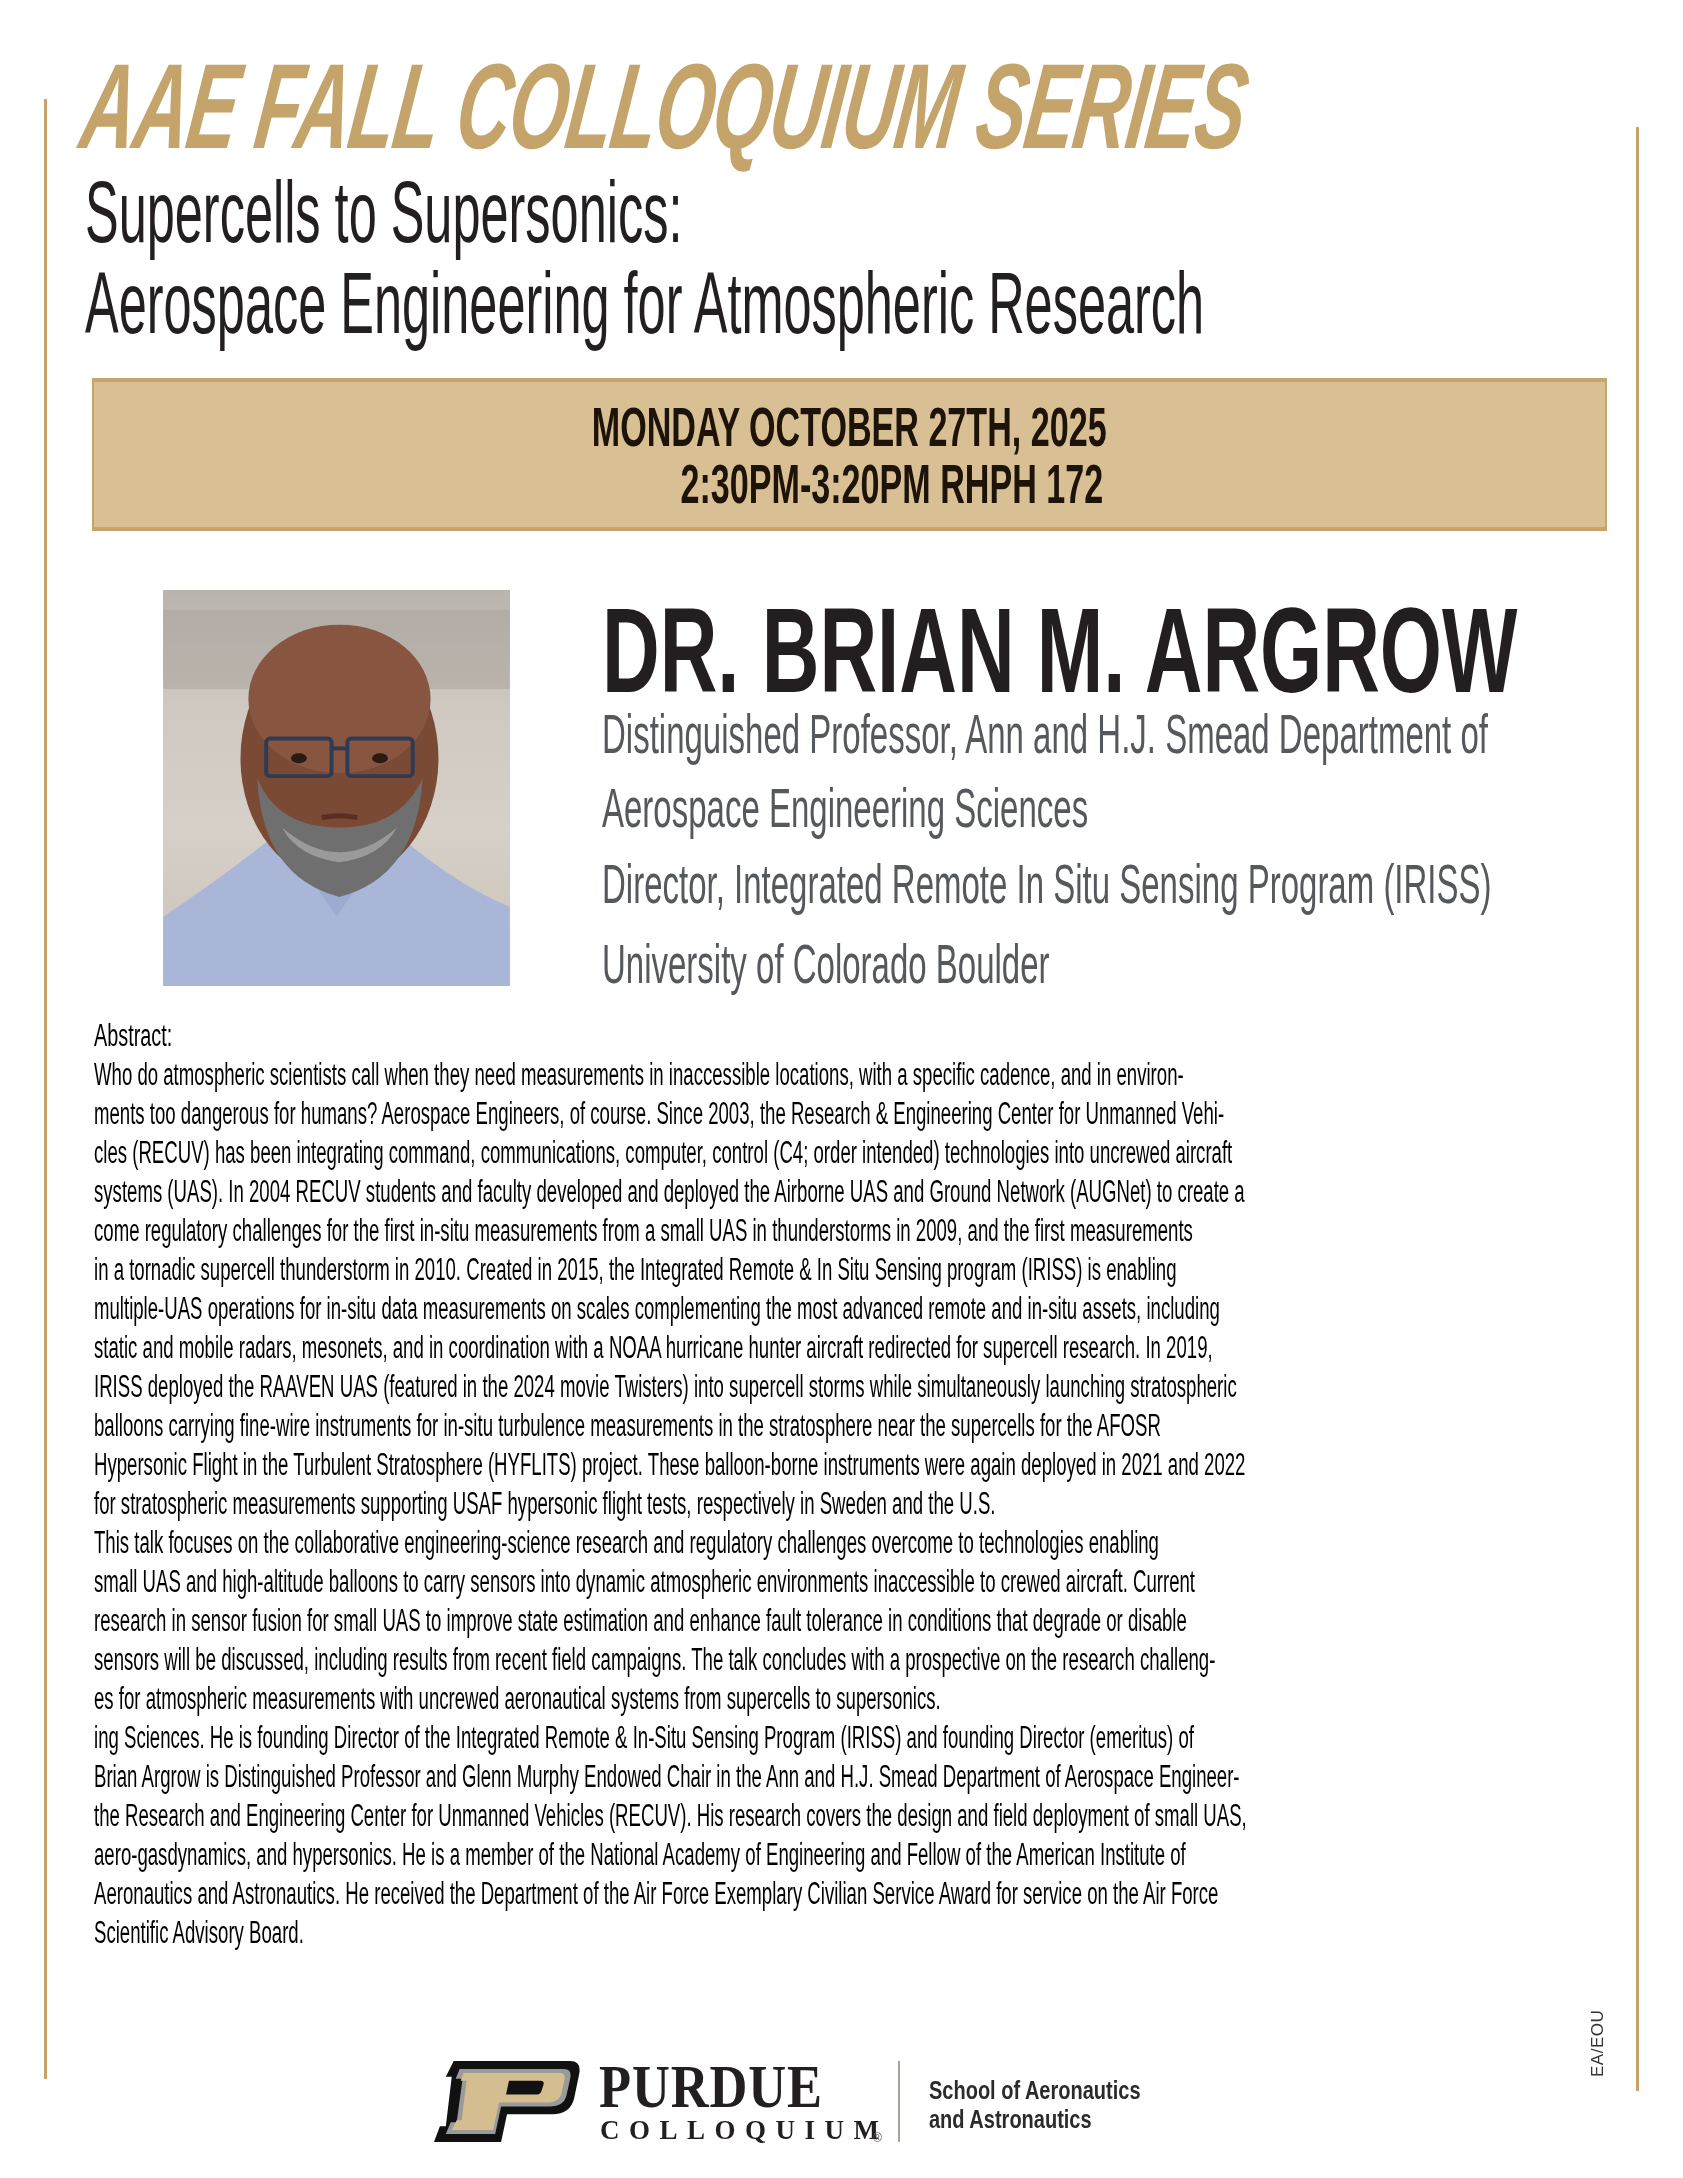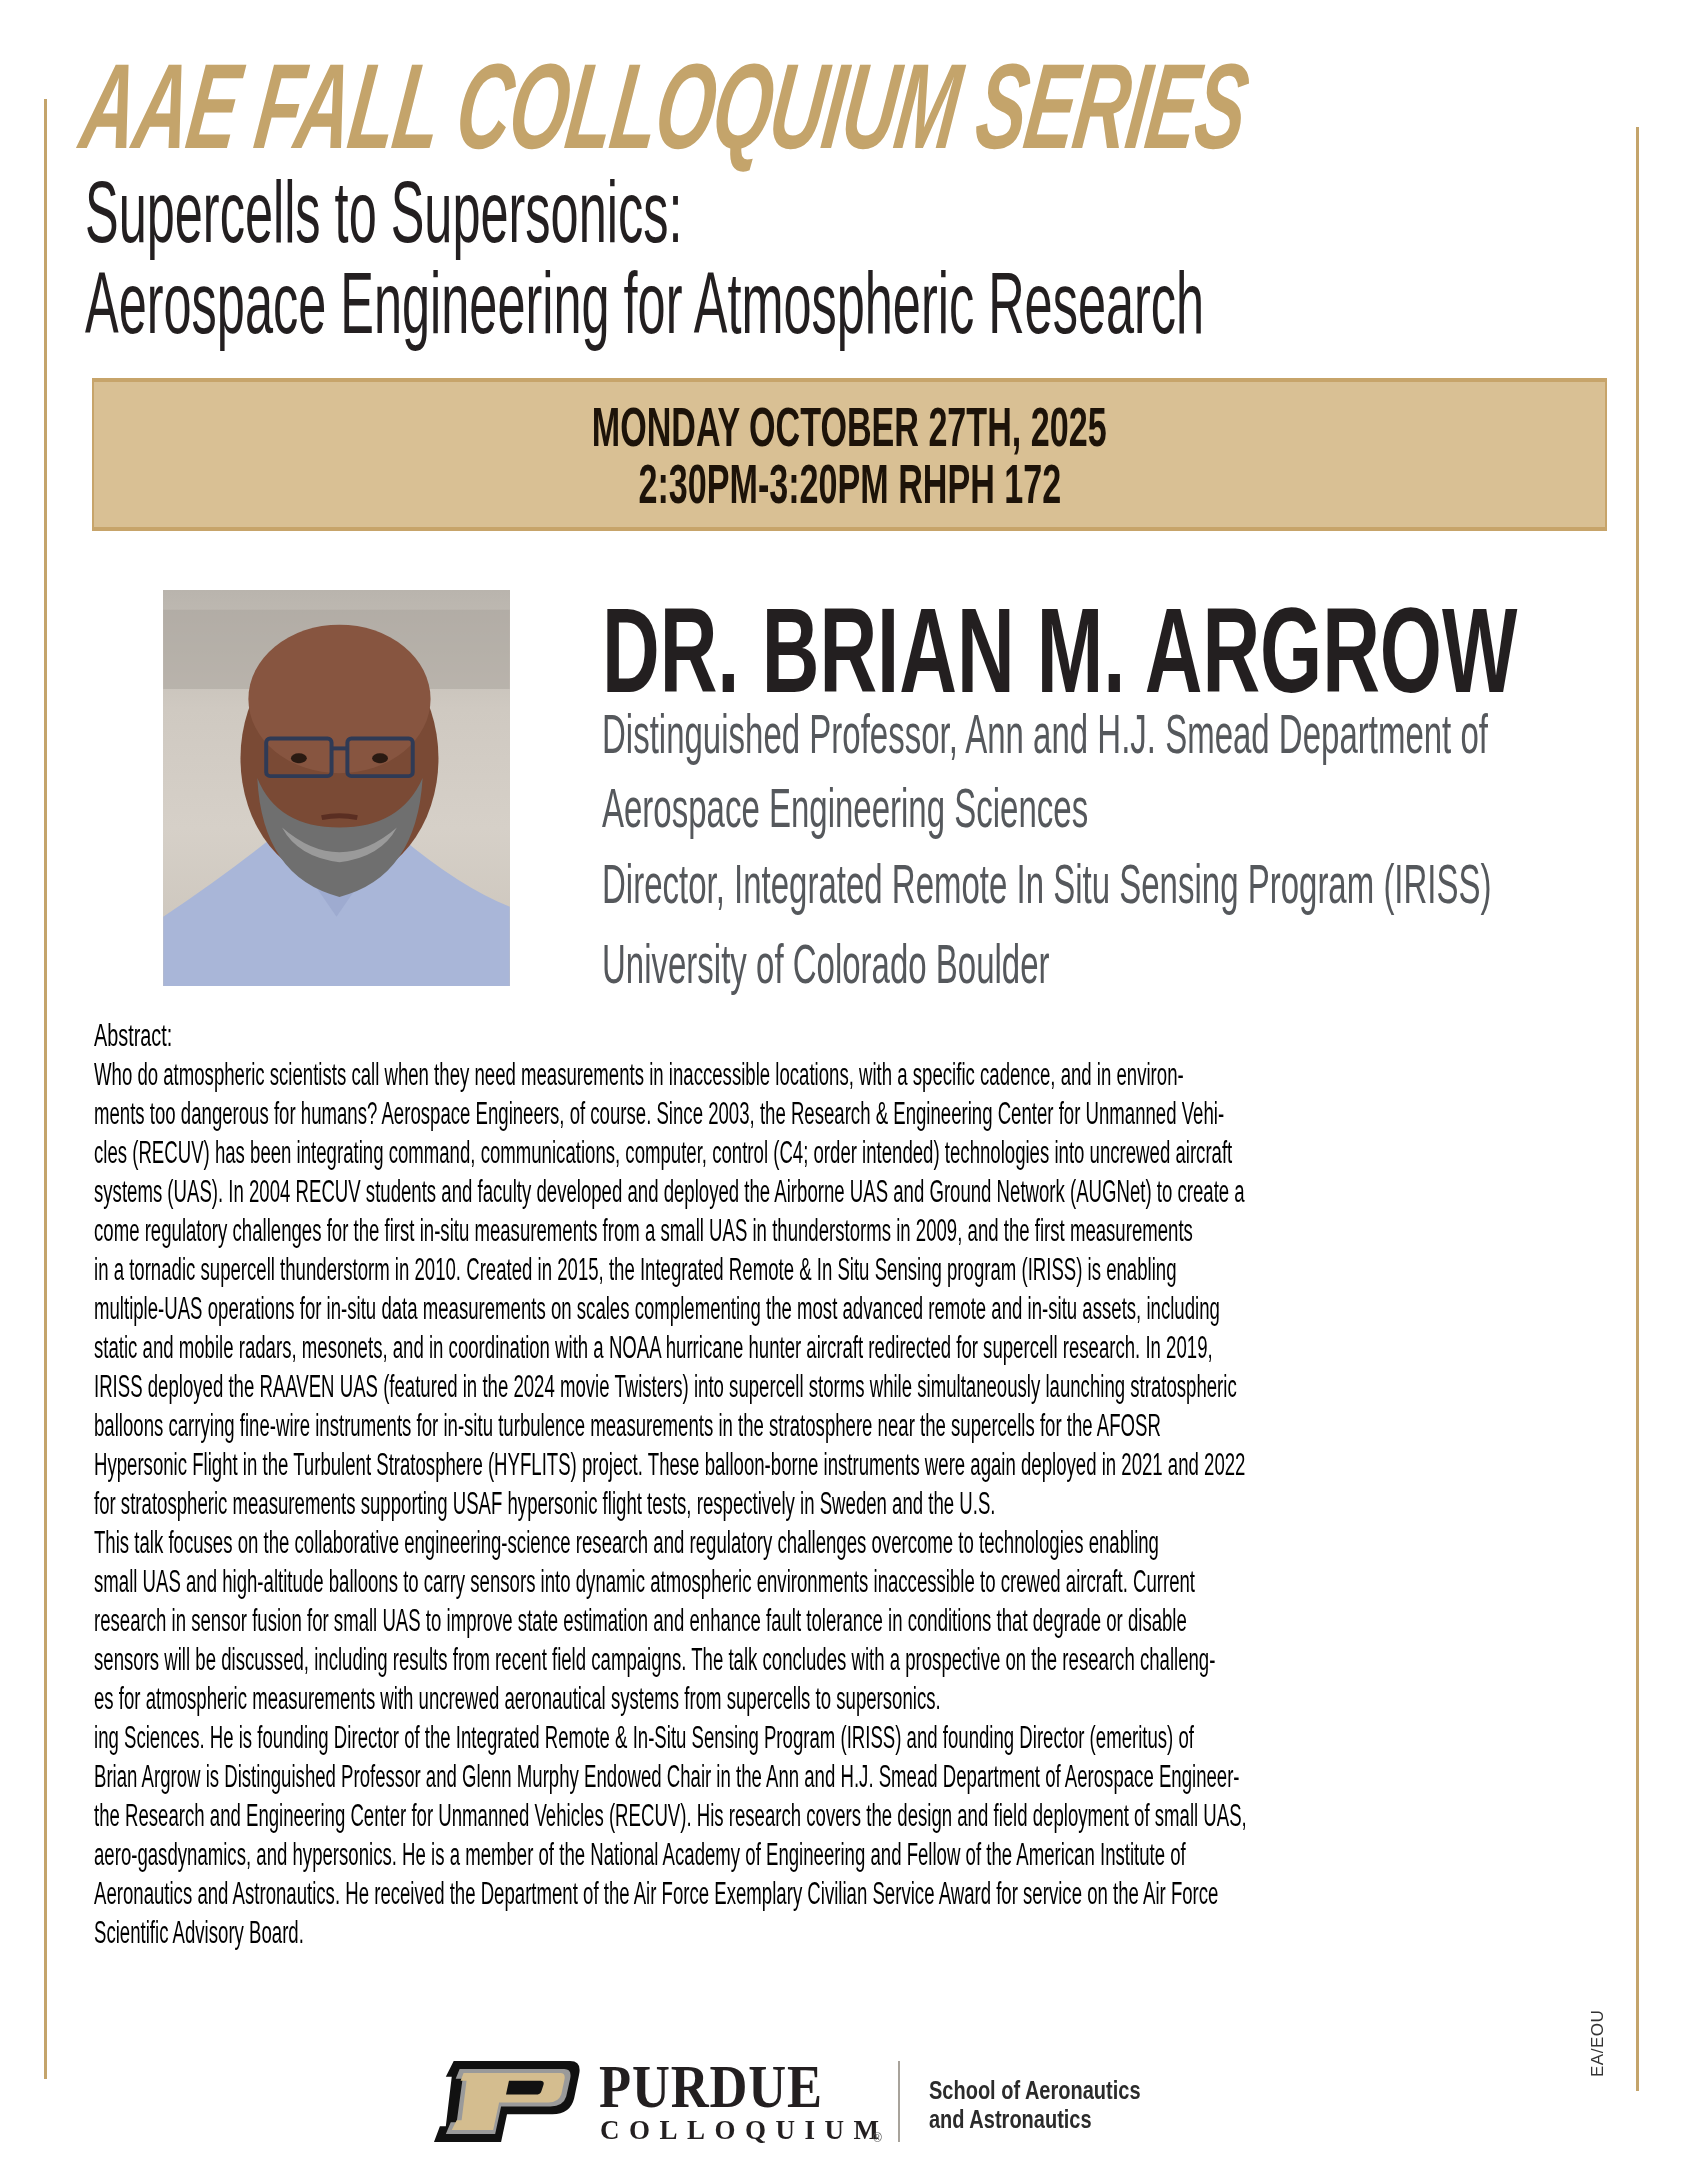--- a/index.html
+++ b/index.html
@@ -15,21 +15,21 @@
 
   .talk-title { left: 85px; top: 166px; white-space: nowrap; transform-origin: left top;
     transform: scaleX(0.58); font-size: 87px; line-height: 91px; color: #231f20; font-weight: 400; }
 
   .date-band { left: 92px; top: 378px; width: 1515px; height: 153px; background: #d9c094;
     border-top: 4px solid #c7a46a; border-bottom: 4px solid #c7a46a; border-left: 2px solid #c7a46a; border-right: 2px solid #c7a46a; box-sizing: border-box; }
   .date-line { position: absolute; left: 0; width: 100%; text-align: center; white-space: nowrap; }
   .date-line span { display: inline-block; transform: scaleX(0.62); font-weight: 700;
     font-size: 55px; line-height: 55px; color: #1d1309; }
   .date-line.l1 { top: 18px; }
-  .date-line.l2 { top: 75px; }
+  .date-line.l2 { top: 75px; padding-left: 42px; }
 
   .photo { left: 163px; top: 590px; width: 347px; height: 396px; overflow: hidden;
     background: linear-gradient(180deg, #b9b4ad 0%, #cfc9c1 30%, #d6d0c8 60%, #c9c2b8 100%); }
 
   .speaker-name { left: 602px; top: 590px; white-space: nowrap; transform-origin: left top;
     transform: scaleX(0.66); font-weight: 700; font-size: 121px; line-height: 121px; color: #231f20; }
 
   .affil { left: 602px; white-space: nowrap; transform-origin: left top; transform: scaleX(0.6);
     font-size: 55px; line-height: 59px; color: #55585c; }
 

